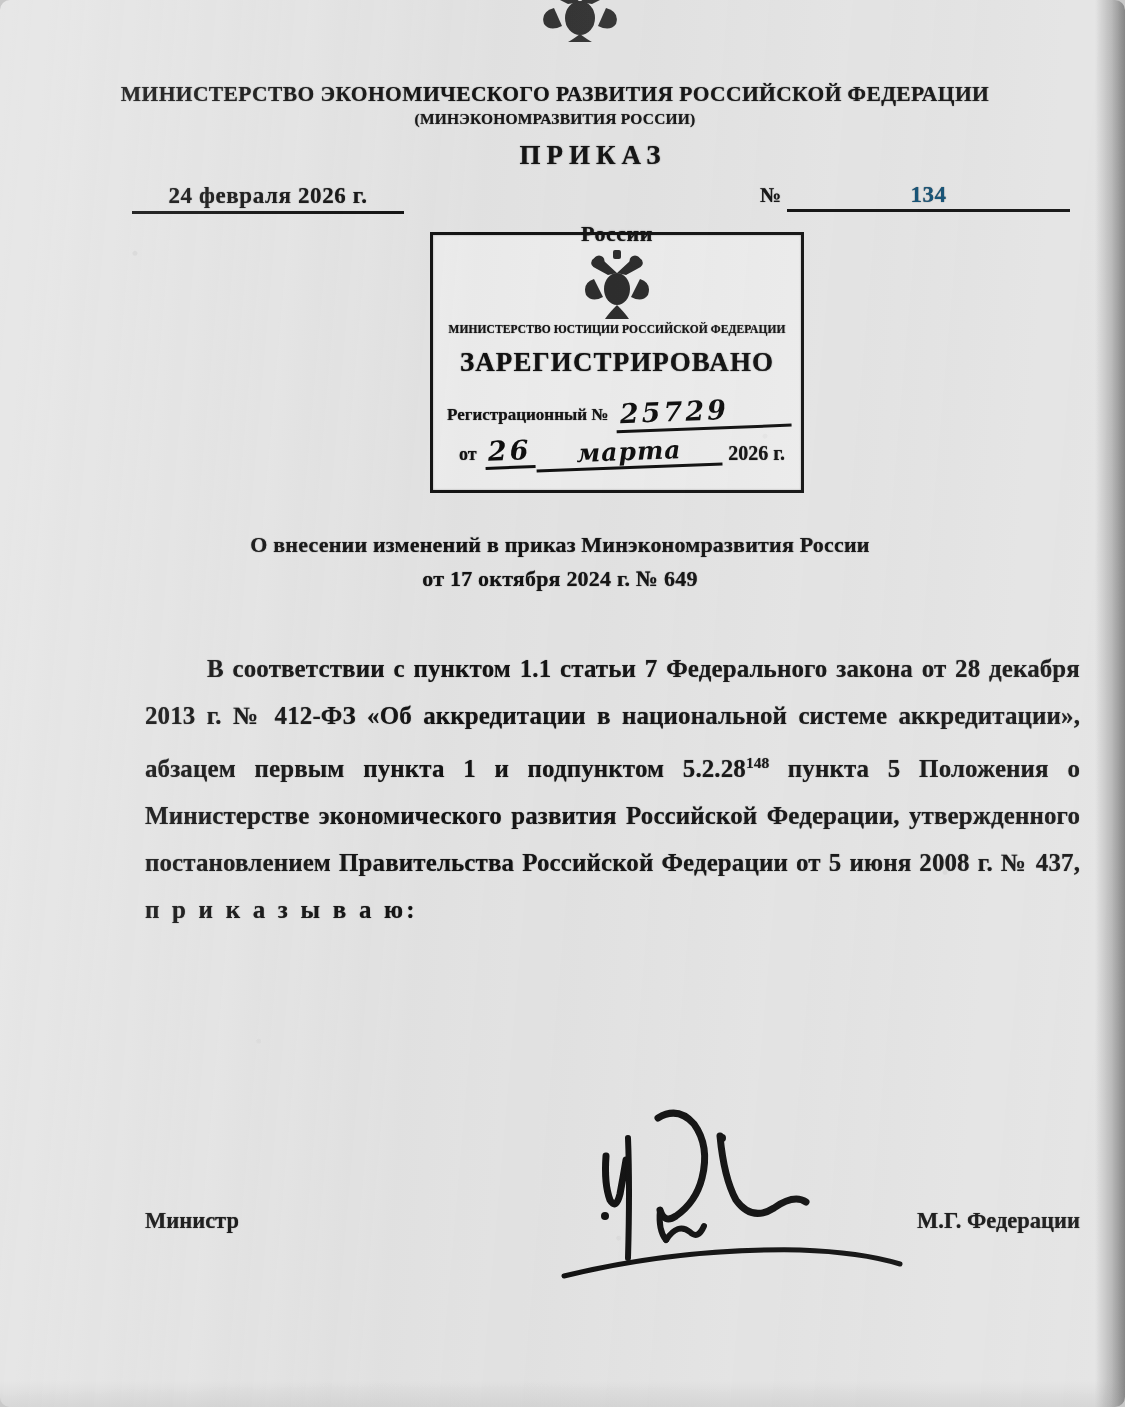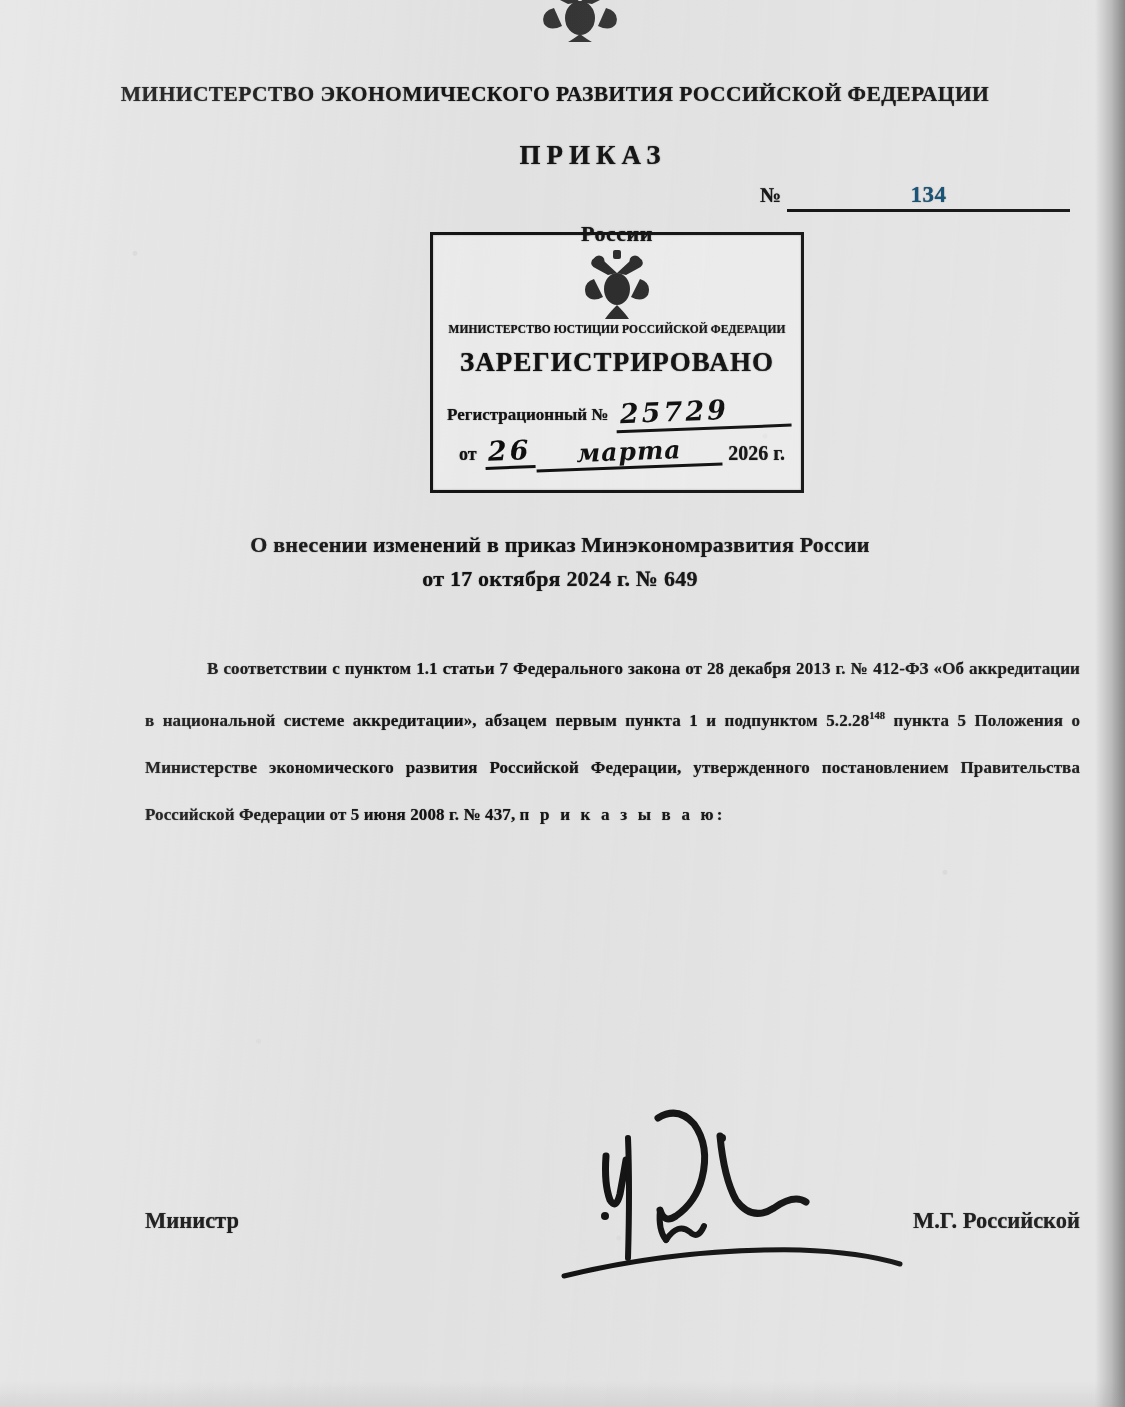--- a/index.html
+++ b/index.html
@@ -11,20 +11,21 @@
     font-family: "Liberation Serif", serif;
   }
 
   .page {
     position: relative;
     width: 1125px;
     height: 1407px;
     background: #dddddd;
     overflow: hidden;
     filter: contrast(1.05);
+    border-radius: 10px;
   }
 
   
   .scan-noise {
     position: absolute;
     inset: 0;
     pointer-events: none;
     background-image:
       radial-gradient(circle at 12% 18%, rgba(120,120,120,0.10) 0 2px, transparent 3px),
       radial-gradient(circle at 36% 7%, rgba(140,140,140,0.09) 0 2px, transparent 3px),
@@ -313,21 +314,21 @@
 
   
   .body-text {
     position: absolute;
     top: 645px;
     left: 145px;
     width: 935px;
     z-index: 10;
   }
   .para {
-    font-size: 17px;
+    font-size: 25px;
     line-height: 47px;
     color: #111;
     text-align: justify;
     text-align-last: left;
     font-weight: bold;
     letter-spacing: 0.1px;
     text-shadow: 0 0 1px rgba(0,0,0,0.6);
     margin: 0;
   }
   .para.first-indent { text-indent: 62px; }
@@ -378,22 +379,27 @@
         <circle cx="76" cy="13" r="6"></circle>
         <rect x="52" y="2" width="8" height="9" rx="2"></rect>
         <path d="M30 30 Q16 34 20 46 Q26 54 38 48 Z"></path>
         <path d="M82 30 Q96 34 92 46 Q86 54 74 48 Z"></path>
         <path d="M56 56 Q48 62 44 64 L68 64 Q64 62 56 56 Z"></path>
       </g>
     </svg>
   </div>
 
   <div class="org-title">МИНИСТЕРСТВО ЭКОНОМИЧЕСКОГО РАЗВИТИЯ РОССИЙСКОЙ ФЕДЕРАЦИИ</div>
+  <div class="org-subtitle">(МИНЭКОНОМРАЗВИТИЯ РОССИИ)</div>
   <div class="doc-kind">ПРИКАЗ</div>
 
+  <div class="date-block">
+    <div class="date-text">24  февраля  2026 г.</div>
+    <div class="date-rule"></div>
+  </div>
 
   <div class="num-block">
     <div class="num-sign">№</div>
     <div class="num-field">
       <div class="num-value">134</div>
       <div class="num-rule"></div>
     </div>
   </div>
 
   <div class="stamp">
@@ -449,19 +455,19 @@
         <path d="M106 142 Q118 124 130 134 Q138 142 144 128" stroke-width="6"></path>
         <path d="M160 38 Q164 80 176 102 Q192 124 214 110 Q234 96 246 104" stroke-width="7"></path>
         <circle cx="162" cy="40" r="4" fill="#0d0d0d" stroke="none"></circle>
         <path d="M4 178 Q120 150 240 152 Q300 154 340 166" stroke-width="5"></path>
       </g>
     </svg>
   </div>
 
   <div class="sign-row">
     <span class="sign-role">Министр</span>
-    <span class="sign-name">М.Г. Российской</span>
+    <span class="sign-name">М.Г. Федерации</span>
   </div>
 
   <div class="scan-noise"></div>
   <div class="scan-edge-right"></div>
   <div class="scan-edge-bottom"></div>
 </div>
 
 </body></html>

